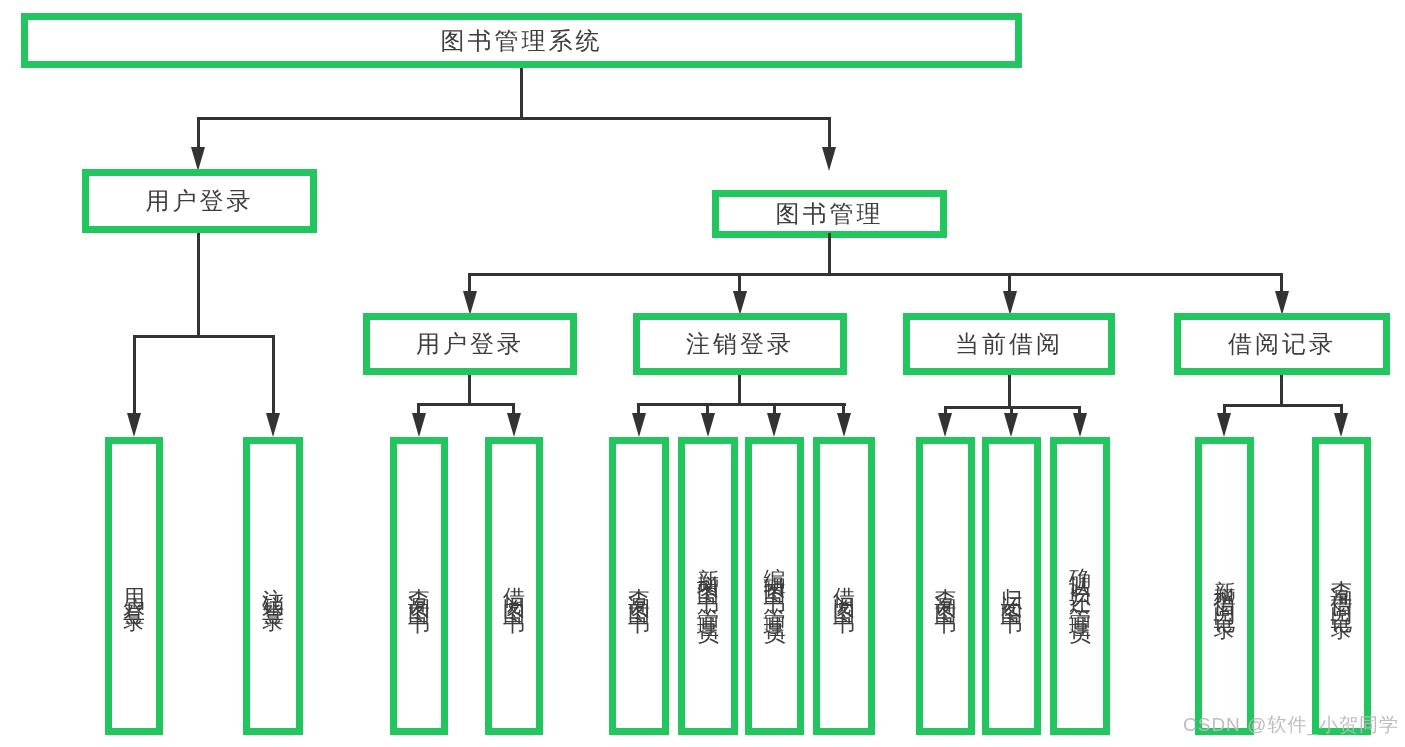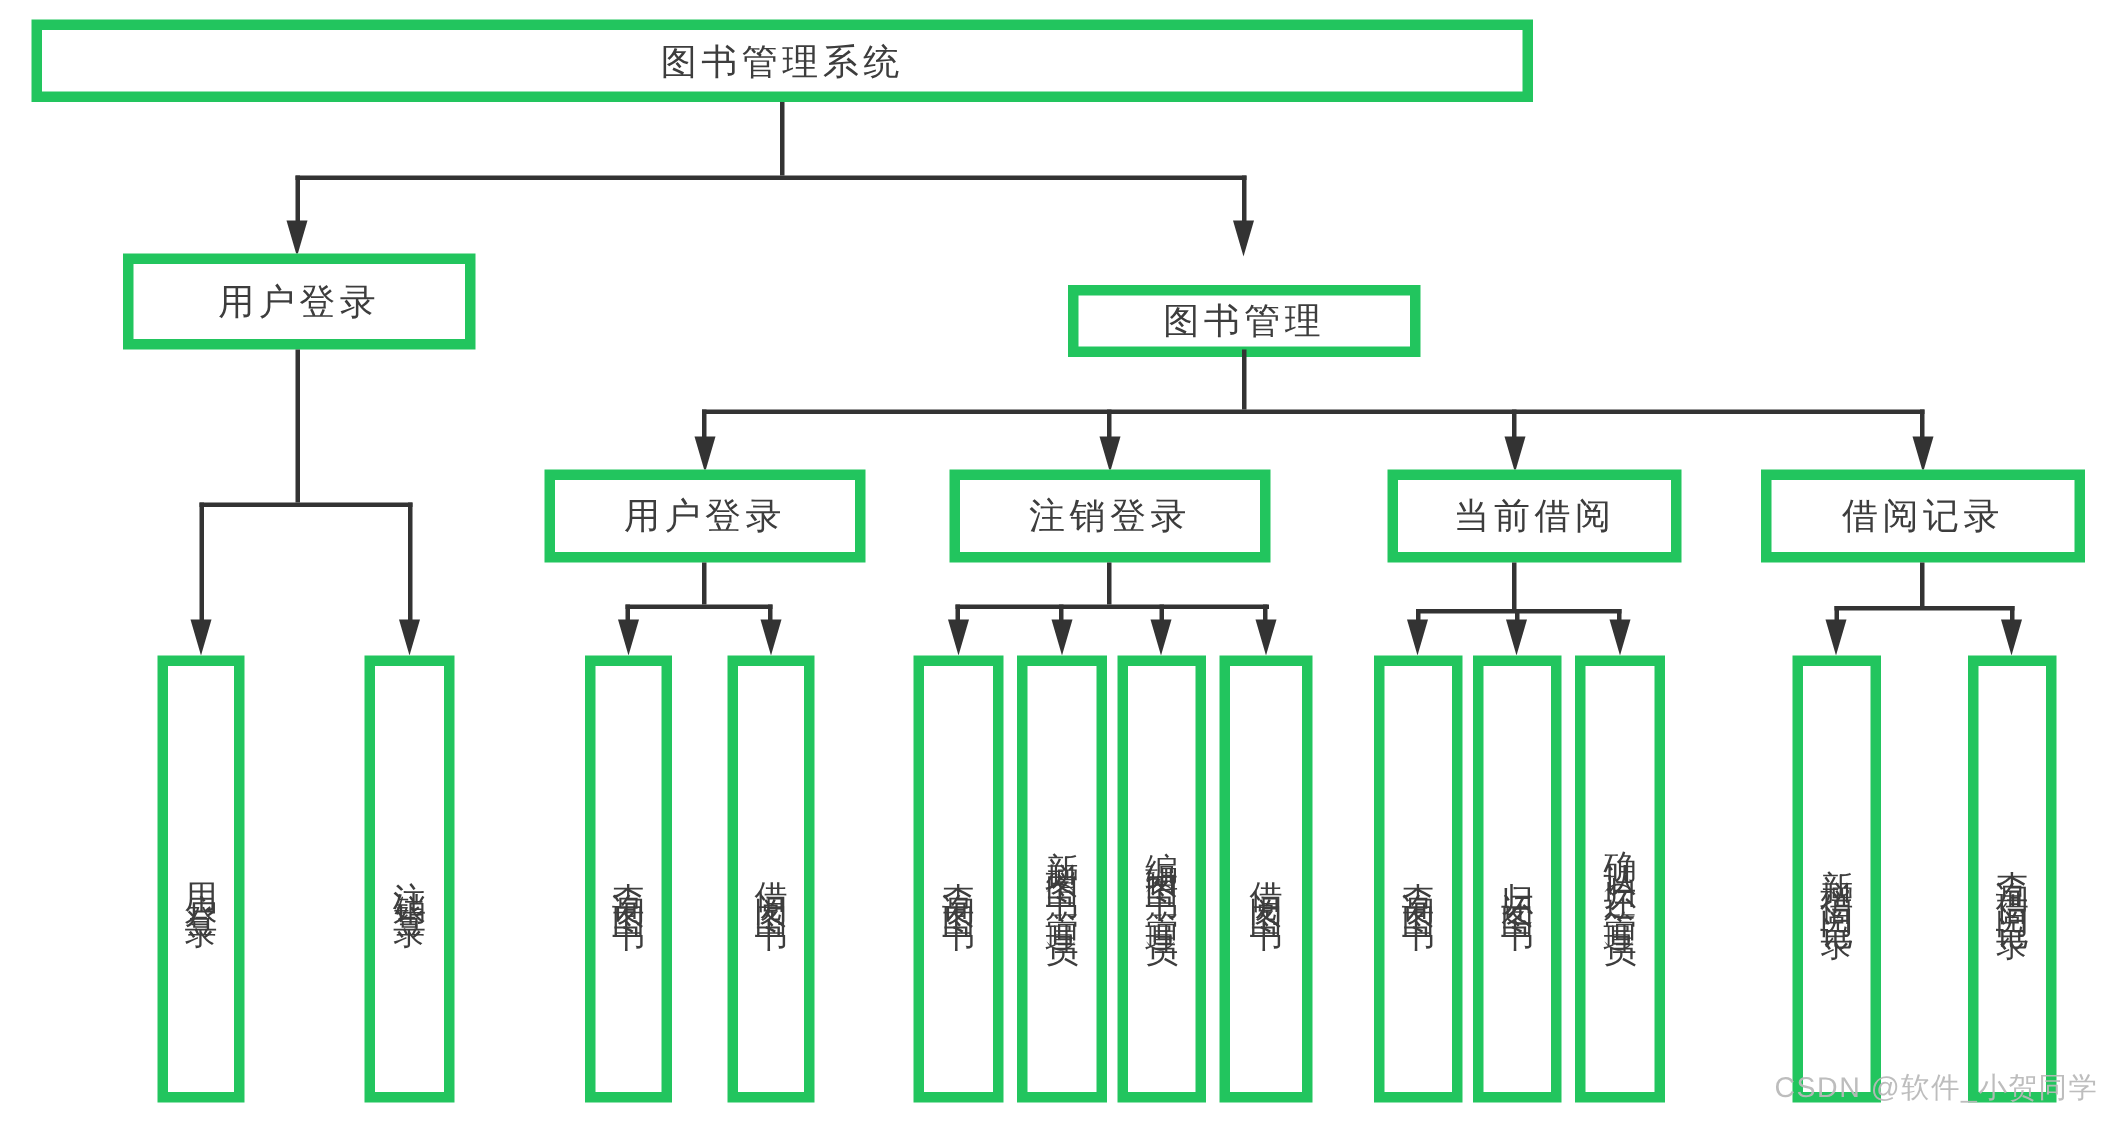--- a/index.html
+++ b/index.html
@@ -91,21 +91,21 @@
   <div class="arrow" style="left:1003px;top:291px;"></div>
   <div class="vline" style="left:1280px;top:273px;height:20px;"></div>
   <div class="arrow" style="left:1275px;top:291px;"></div>
 
   <div class="box" style="left:363px;top:313px;width:214px;height:62px;">
     <span>用户登录</span>
   </div>
   <div class="box" style="left:633px;top:313px;width:214px;height:62px;">
     <span>注销登录</span>
   </div>
-  <div class="box" style="left:903px;top:313px;width:196px;height:62px;margin-left:22px;">
+  <div class="box" style="left:903px;top:313px;width:212px;height:62px;">
     <span>当前借阅</span>
   </div>
   <div class="box" style="left:1174px;top:313px;width:216px;height:62px;">
     <span>借阅记录</span>
   </div>
 
   <div class="vline" style="left:468px;top:375px;height:28px;"></div>
   <div class="hline" style="left:417px;top:403px;width:98px;"></div>
   <div class="vline" style="left:417px;top:403px;height:12px;"></div>
   <div class="arrow" style="left:412px;top:413px;"></div>

